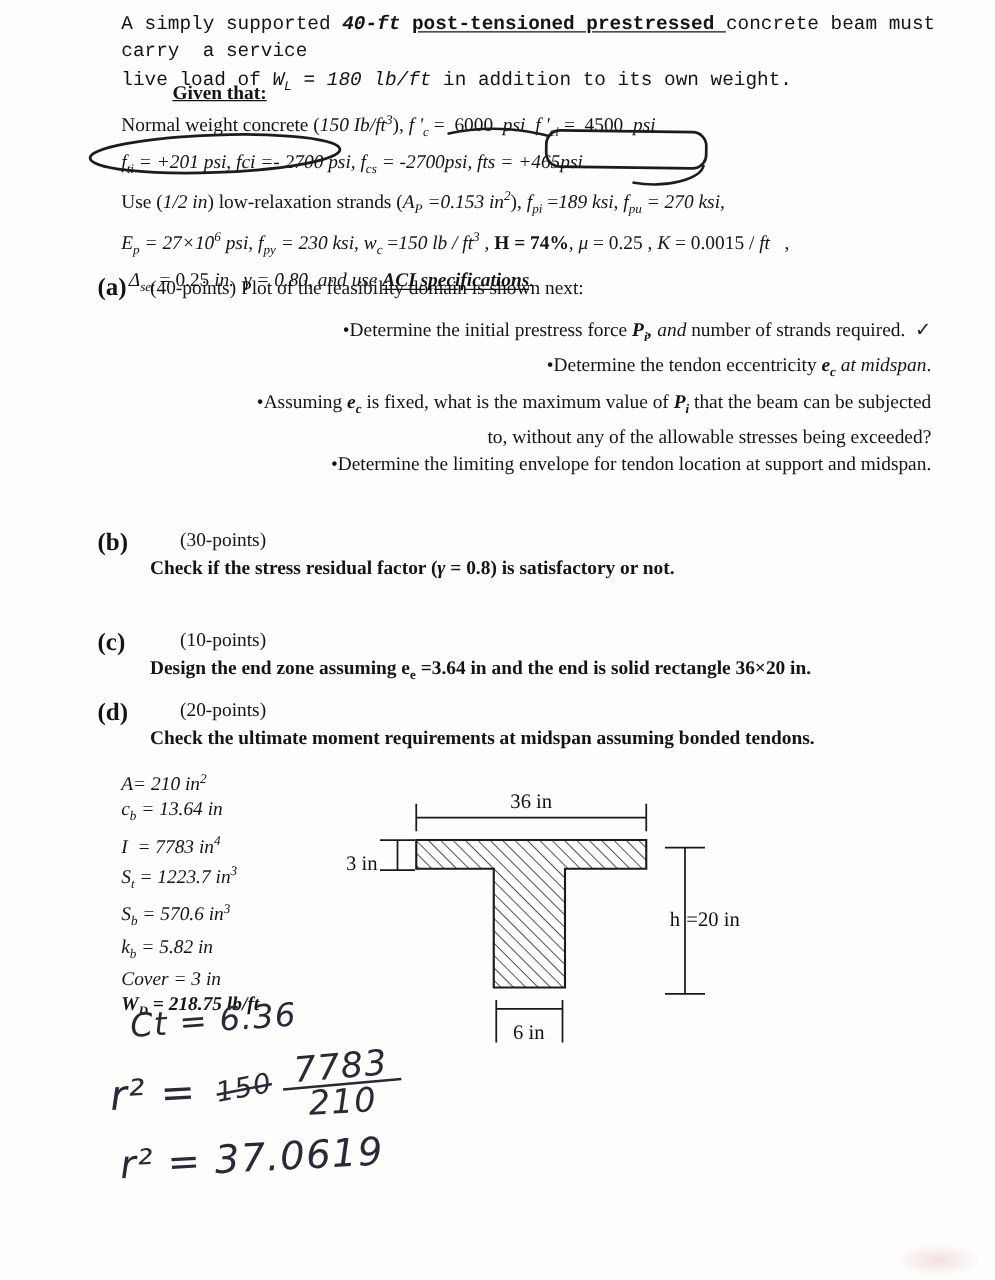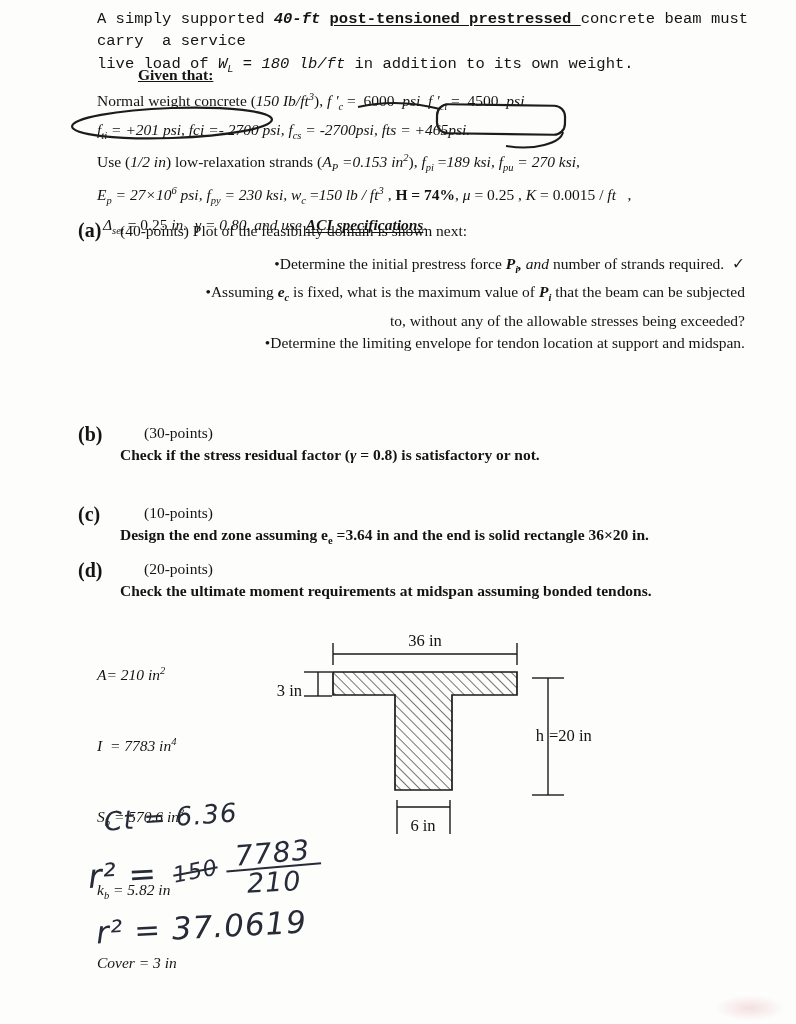--- a/index.html
+++ b/index.html
@@ -32,21 +32,21 @@
   #bullets{left:83px;top:253px;width:662px;text-align:right;}
   #bullets p{line-height:22.2px;}
   #bullets .ind{margin-left:9px;}
   .dot{display:inline-block;width:14px;}
   .chk{font-family:"DejaVu Sans",sans-serif;font-style:italic;font-weight:bold;color:#1d1d1d;}
   #sec-b{left:78px;top:422px;}
   #sec-c{left:78px;top:502px;}
   #sec-d{left:78px;top:558px;}
   
   #props{left:97px;top:614px;width:220px;font-style:italic;}
-  #props p{line-height:19.9px;margin-top:47px;}
+  #props p{line-height:19.9px;}
   
   #annot{left:60px;top:96px;}
   
   .hand{
     position:absolute;
     font-family:"DejaVu Sans",sans-serif;font-style:italic;
     color:#272b38;letter-spacing:1px;white-space:nowrap;
   }
   #hw-ct{left:104px;top:806px;font-size:26px;transform:rotate(-4deg);}
   #hw-row{left:88px;top:846px;display:flex;align-items:flex-start;transform:rotate(-3deg);}
@@ -83,20 +83,21 @@
     <path d="M 503 36 C 501 47 474 55 446 50" fill="none" stroke="#1c1c1c" stroke-width="2"></path>
   </svg>
 
   <div id="sec-a" class="abs sec">
     <span class="sec-letter">(a)</span>
     <div class="sec-body">(40-points) Plot of the feasibility domain is shown next:</div>
   </div>
 
   <div id="bullets" class="abs">
     <p><span class="dot">•</span><span>Determine the initial prestress force <b><i>P<sub>i</sub>,</i></b> <i>and</i> number of strands required.&nbsp; <span class="chk">✓</span></span></p>
+    <p><span class="dot">•</span><span>Determine the tendon eccentricity <b><i>e<sub>c</sub></i></b> <i>at midspan</i>.</span></p>
     <p><span class="dot">•</span><span>Assuming <b><i>e<sub>c</sub></i></b> is fixed, what is the maximum value of <b><i>P<sub>i</sub></i></b> that the beam can be subjected<br>to, without any of the allowable stresses being exceeded?</span></p>
     <p class="ind"><span class="dot">•</span><span>Determine the limiting envelope for tendon location at support and midspan.</span></p>
   </div>
 
   <div id="sec-b" class="abs sec">
     <span class="sec-letter">(b)</span>
     <div class="sec-body">
       <p class="bold">(30-points)</p>
       <p><b>Check if the stress residual factor (<i>γ</i> = 0.8) is satisfactory or not.</b></p>
     </div>
@@ -113,21 +114,23 @@
   <div id="sec-d" class="abs sec">
     <span class="sec-letter">(d)</span>
     <div class="sec-body">
       <p class="bold">(20-points)</p>
       <p><b>Check the ultimate moment requirements at midspan assuming bonded tendons.</b></p>
     </div>
   </div>
 
   <div id="props" class="abs">
     <p>A= 210 in<sup>2</sup></p>
+    <p>c<sub>b</sub> = 13.64 in</p>
     <p>I&nbsp; = 7783 in<sup>4</sup></p>
+    <p>S<sub>t</sub> = 1223.7 in<sup>3</sup></p>
     <p>S<sub>b</sub> = 570.6 in<sup>3</sup></p>
     <p>k<sub>b</sub> = 5.82 in</p>
     <p>Cover = 3 in</p>
     <p><b>W<sub>D</sub> = 218.75 lb/ft</b></p>
   </div>
 
   <svg class="abs" style="left:262px;top:612px;" width="400" height="240" viewBox="0 0 400 240" font-family="Liberation Serif, DejaVu Serif, serif" font-size="16.5" fill="#121212">
     <defs>
       <pattern id="hatch" width="7" height="7" patternUnits="userSpaceOnUse" patternTransform="rotate(-45)">
         <line x1="0" y1="0" x2="0" y2="7" stroke="#3a3a3a" stroke-width="1.4"></line>

